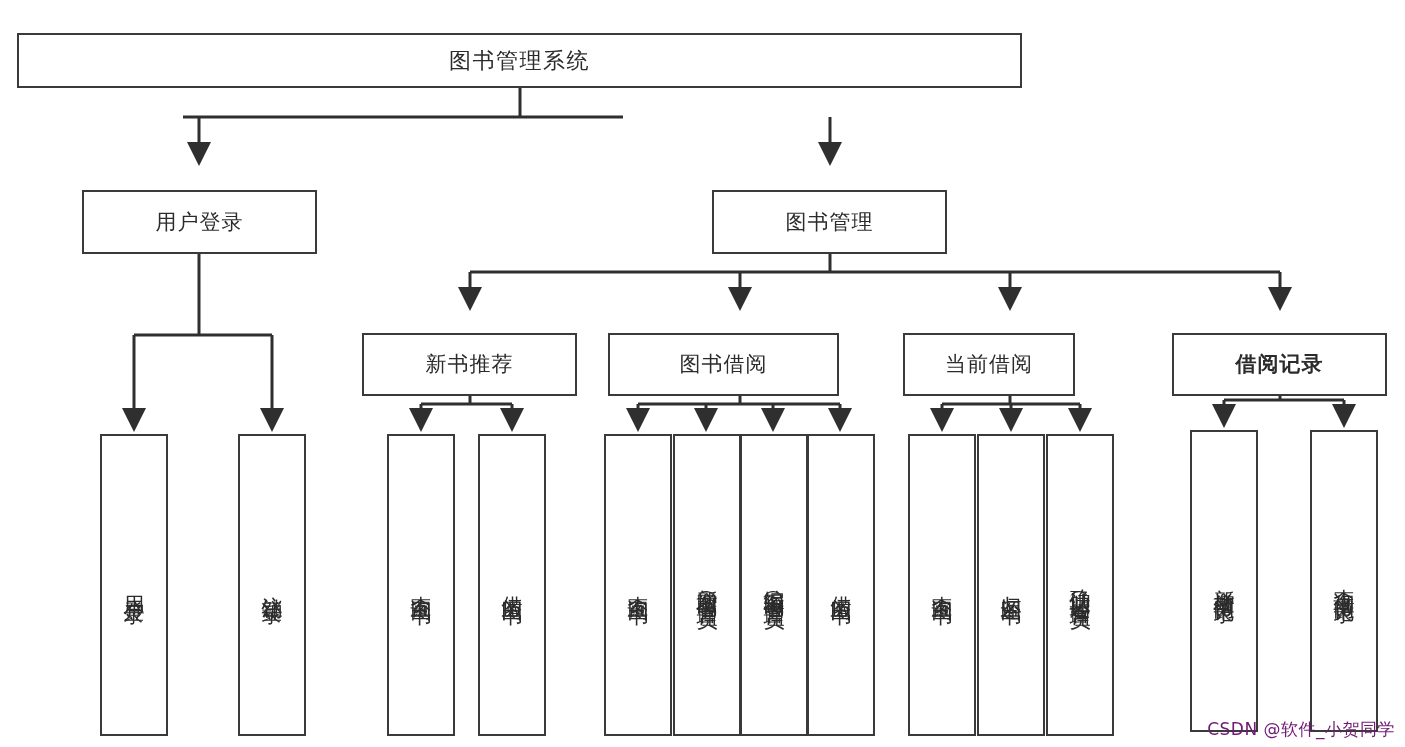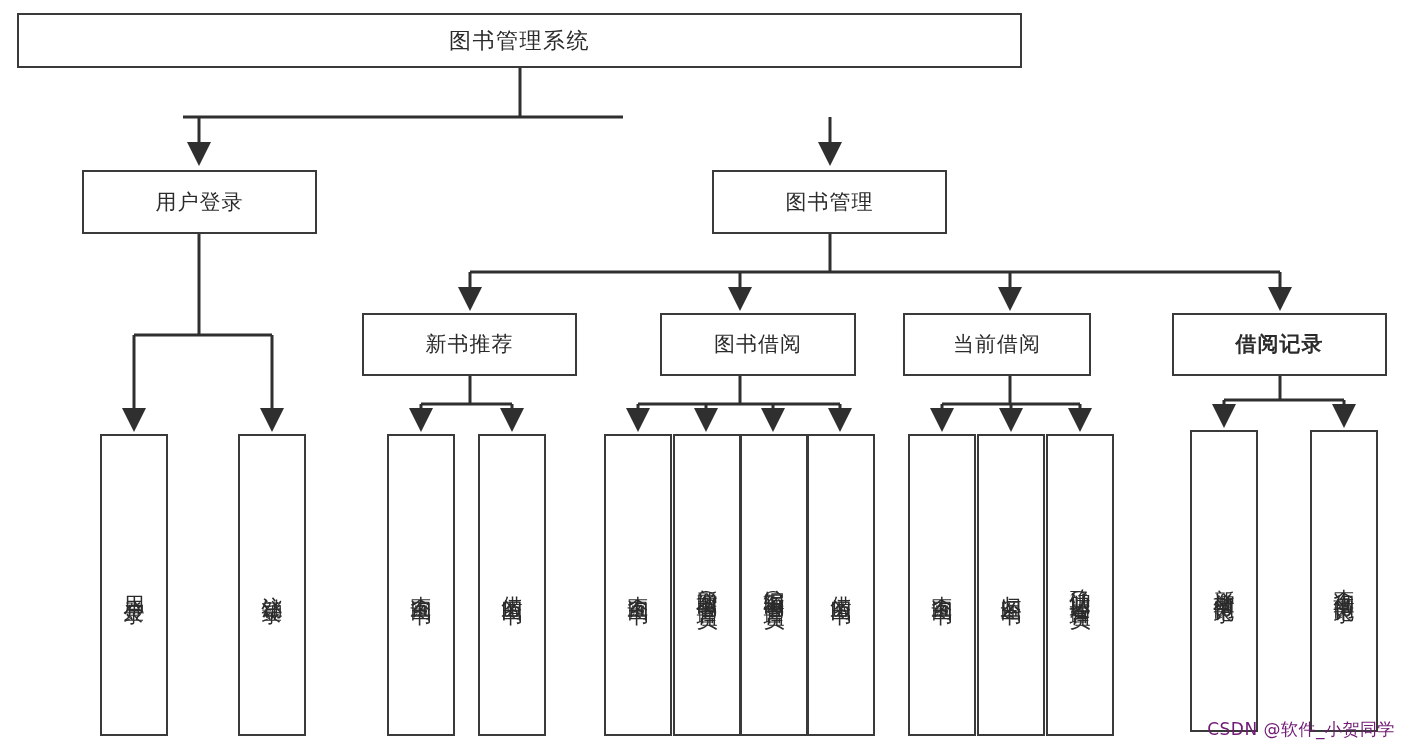--- a/index.html
+++ b/index.html
@@ -29,20 +29,21 @@
     line-height:1.18;
   }
   .node .lbl{
     display:block;
     white-space:pre-line;
   }
   
   .node.h{
     font-size:21px;
     letter-spacing:1px;
+    margin-top:20px;
   }
   .node.root{
     font-size:22px;
     letter-spacing:1.5px;
   }
   
   .node.v{
     font-size:21px;
     letter-spacing:2px;
     padding:6px 0;
@@ -134,24 +135,24 @@
   <div class="node h" style="left:82px;top:170px;width:235px;height:64px;">
     <span class="lbl">用户登录</span>
   </div>
   <div class="node h" style="left:712px;top:170px;width:235px;height:64px;">
     <span class="lbl">图书管理</span>
   </div>
 
   <div class="node h" style="left:362px;top:313px;width:215px;height:63px;">
     <span class="lbl">新书推荐</span>
   </div>
-  <div class="node h" style="left:660px;top:313px;width:196px;height:63px;">
+  <div class="node h" style="left:608px;top:313px;width:231px;height:63px;">
     <span class="lbl">图书借阅</span>
   </div>
-  <div class="node h" style="left:903px;top:313px;width:188px;height:63px;">
+  <div class="node h" style="left:903px;top:313px;width:172px;height:63px;">
     <span class="lbl">当前借阅</span>
   </div>
   <div class="node h" style="left:1172px;top:313px;width:215px;height:63px;font-weight:bold;">
     <span class="lbl">借阅记录</span>
   </div>
 
   <div class="node v" style="left:100px;top:434px;width:68px;height:302px;">
     <span class="lbl">用户登录</span>
   </div>
   <div class="node v" style="left:238px;top:434px;width:68px;height:302px;">

